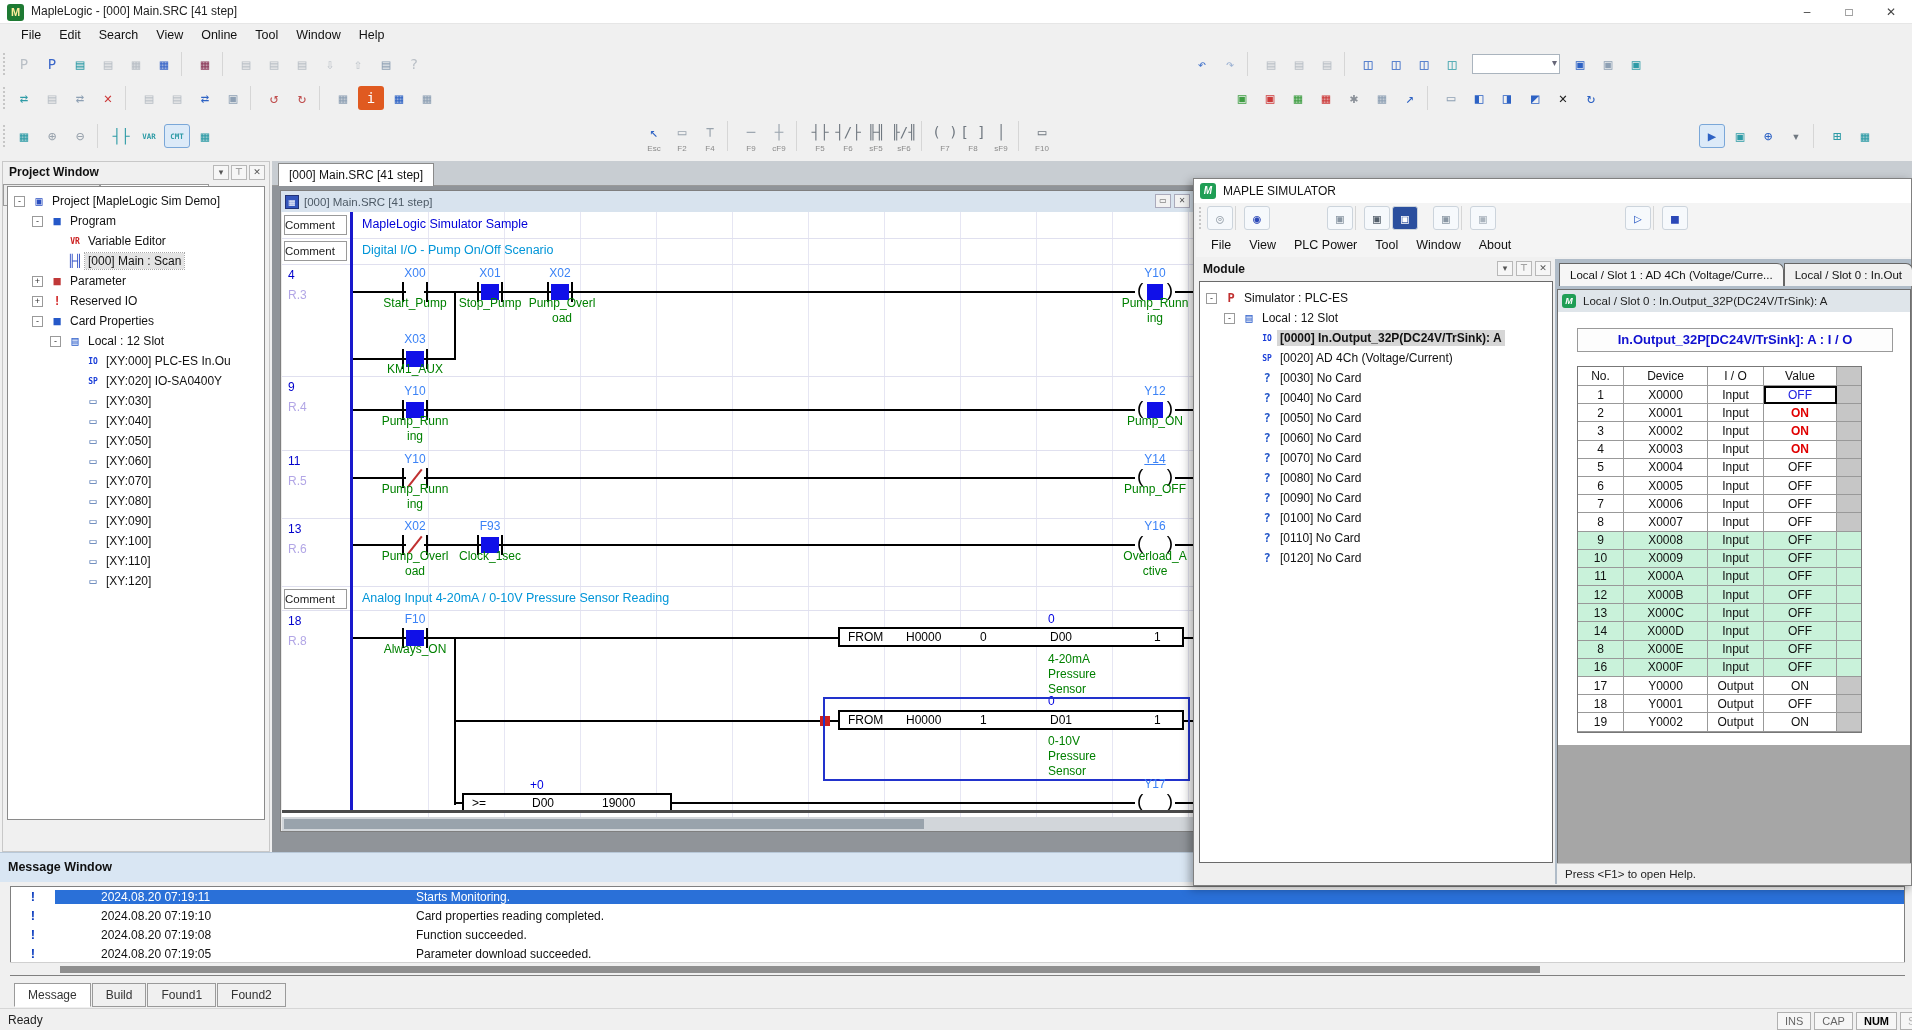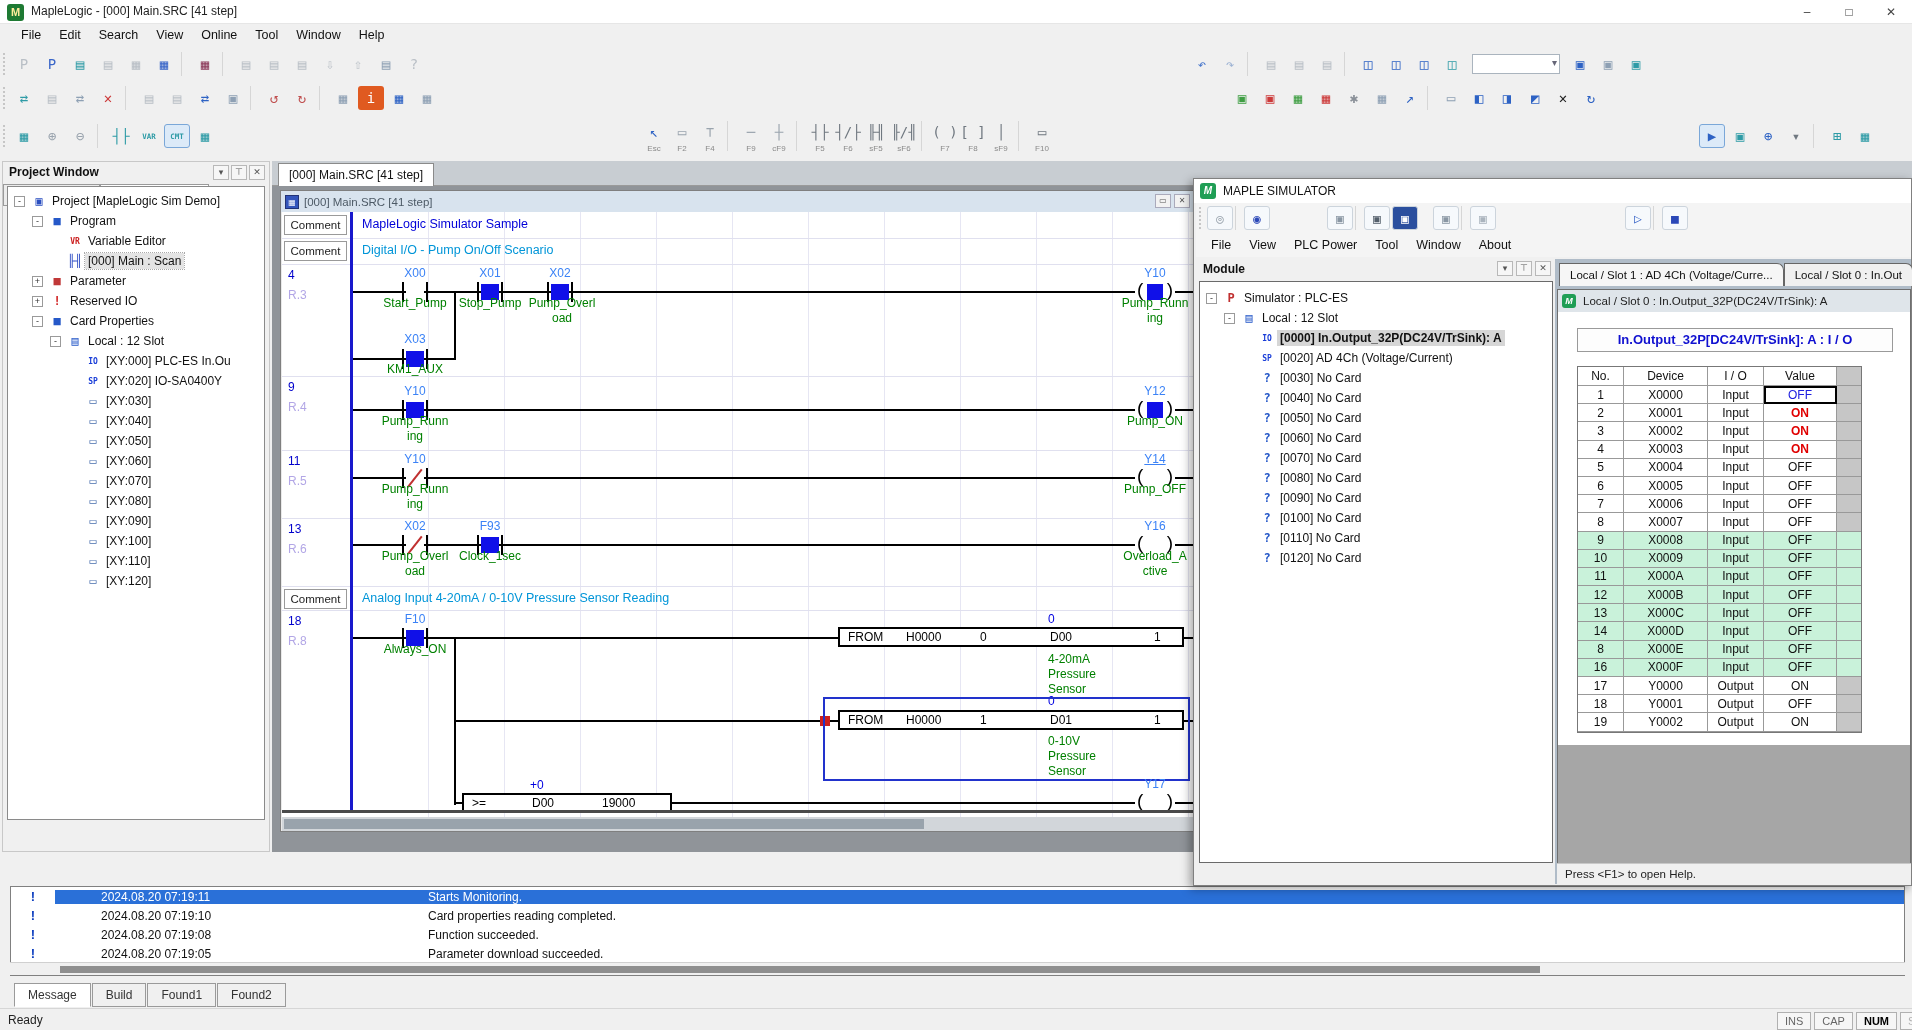--- a/index.html
+++ b/index.html
@@ -71,21 +71,21 @@
   .canvas{left:1px;top:21px;width:912px;height:605px;background:#fff;overflow:hidden;position:absolute;}
   .lgrid{position:absolute;left:71px;top:0;width:841px;height:605px;
          background:repeating-linear-gradient(90deg,transparent 0 75px,#e6e6f3 75px 76px);}
   .rowline{position:absolute;left:0;width:912px;height:1px;background:#e0e0ef;}
   .rail{position:absolute;left:68px;top:0;width:3px;height:598px;background:#1818cc;}
   .wh{position:absolute;height:2px;background:#000;}
   .wv{position:absolute;width:2px;background:#000;}
   .step{position:absolute;left:6px;color:#0000cc;font-size:12px;}
   .mk{position:absolute;left:6px;color:#b2a6e6;font-size:12px;}
   .ccell{position:absolute;left:2px;width:63px;height:20px;border:1px solid #9a9a9a;background:#fff;
-         font-size:11.5px;text-align:center;line-height:18px;color:#222;}
+         font-size:11.5px;line-height:18px;color:#222;}
   .ctext{position:absolute;left:80px;font-size:12.5px;white-space:nowrap;}
   .dev{position:absolute;width:76px;text-align:center;color:#3b82f6;font-size:12px;}
   .nm{position:absolute;width:84px;text-align:center;color:#008000;font-size:12px;white-space:pre-line;line-height:15px;}
   .kc{position:absolute;width:32px;height:20px;padding:2px 7px;background:#fff;background-clip:content-box;}
   .kc:before,.kc:after{content:"";position:absolute;top:0;bottom:0;width:2px;background:#000;}
   .kc:before{left:3px;} .kc:after{right:3px;}
   .kc.on{background-color:#1010e8;}
   .kc i{display:none;}
   .kc.nc i{display:block;position:absolute;left:5px;right:5px;top:9px;height:2px;background:#c03030;transform:rotate(-52deg);}
   .coil{position:absolute;width:40px;height:20px;background:#fff;}
@@ -102,21 +102,21 @@
   .endline{position:absolute;left:0;top:598px;width:912px;height:3px;background:#4a4a4a;}
   .lscroll{position:absolute;left:1px;top:626px;width:914px;height:14px;background:#d2d6da;}
   .lthumb{position:absolute;left:2px;top:2px;width:640px;height:10px;background:#99a3ac;}
 
   
   .msghead{left:0;top:852px;width:1912px;height:30px;background:#d9e6f3;border-top:1px solid #b8c8d8;
            font-size:12.5px;font-weight:bold;padding:7px 0 0 8px;}
   .msglist{left:10px;top:886px;width:1895px;height:90px;background:#fff;border:1px solid #808080;overflow:hidden;}
   .mrow{display:flex;height:19px;align-items:center;font-size:12px;}
   .micon{width:44px;flex:none;color:#1040c0;font-weight:bold;text-align:center;font-size:13px;}
-  .mbody{flex:1;display:flex;height:14px;align-items:center;gap:12px;}
+  .mbody{flex:1;display:flex;height:14px;align-items:center;}
   .mrow.sel .mbody{background:#2a70d8;color:#fff;}
   .mtime{margin-left:46px;width:315px;flex:none;}
   .msgscroll{left:10px;top:962px;width:1895px;height:13px;background:#f0f0f0;border-top:1px solid #d0d0d0;}
   .msgthumb{position:absolute;left:50px;top:3px;width:1480px;height:7px;background:#8f8f8f;}
   .msgtabs{left:14px;top:983px;display:flex;}
   .mtab{height:24px;padding:0 13px;border:1px solid #9a9a9a;background:#f0f0f0;font-size:12px;
         display:flex;align-items:center;color:#333;margin-right:1px;}
   .mtab.active{background:#fff;border-bottom-color:#fff;}
   .statusbar{left:0;top:1008px;width:1912px;height:22px;background:#f0f0f0;border-top:1px solid #d6d6d6;}
   .ready{left:8px;top:1013px;font-size:12px;color:#222;}
@@ -770,20 +770,21 @@
       <div class="dev" style="left:835px;top:565px;">Y17</div>
       <span class="coil" style="left:853px;top:581px;"></span>
 
       <div class="endline"></div>
     </div>
     <div class="abs lscroll">
       <div class="lthumb"></div>
     </div>
   </div>
 
+  <div class="abs msghead">Message Window</div>
   <div class="abs msglist">
 
       <div class="mrow sel">
         <span class="micon">!</span>
         <span class="mbody">
           <span class="mtime">2024.08.20 07:19:11</span>
           <span class="mtext">Starts Monitoring.</span>
         </span>
       </div>
 

